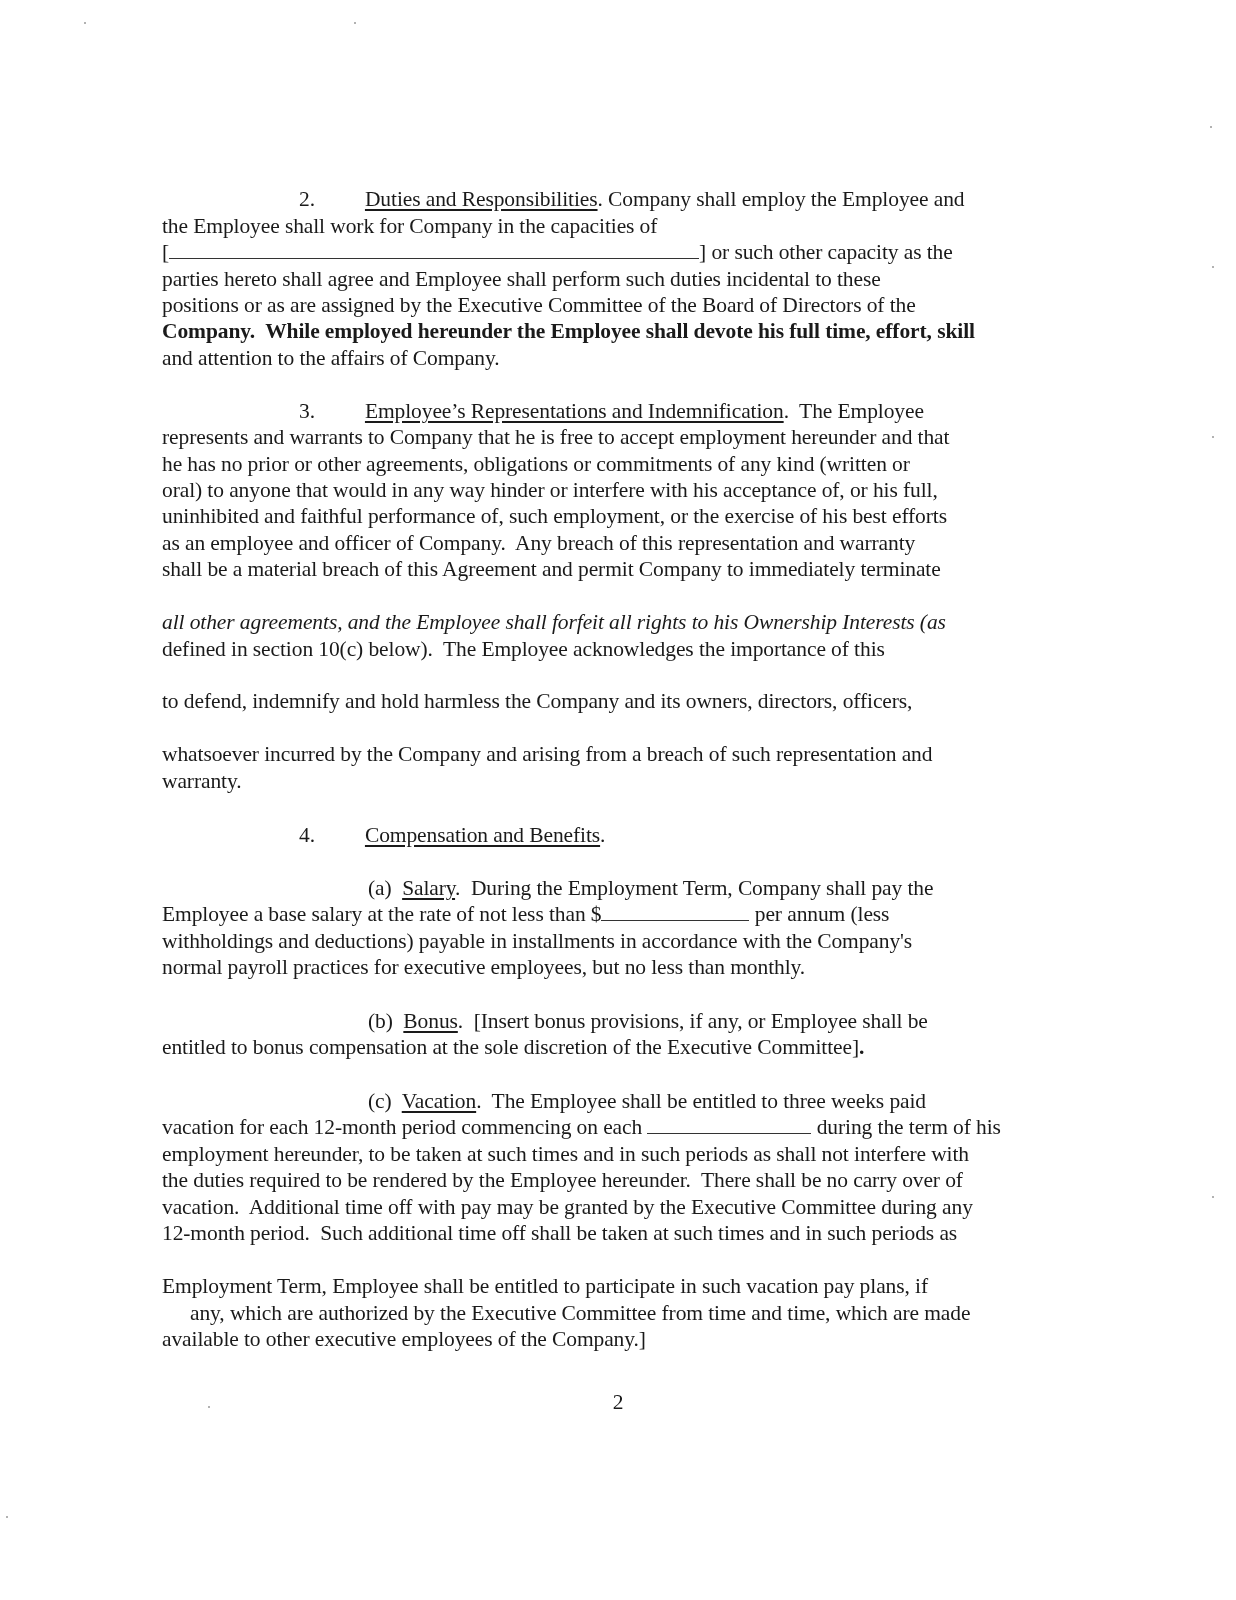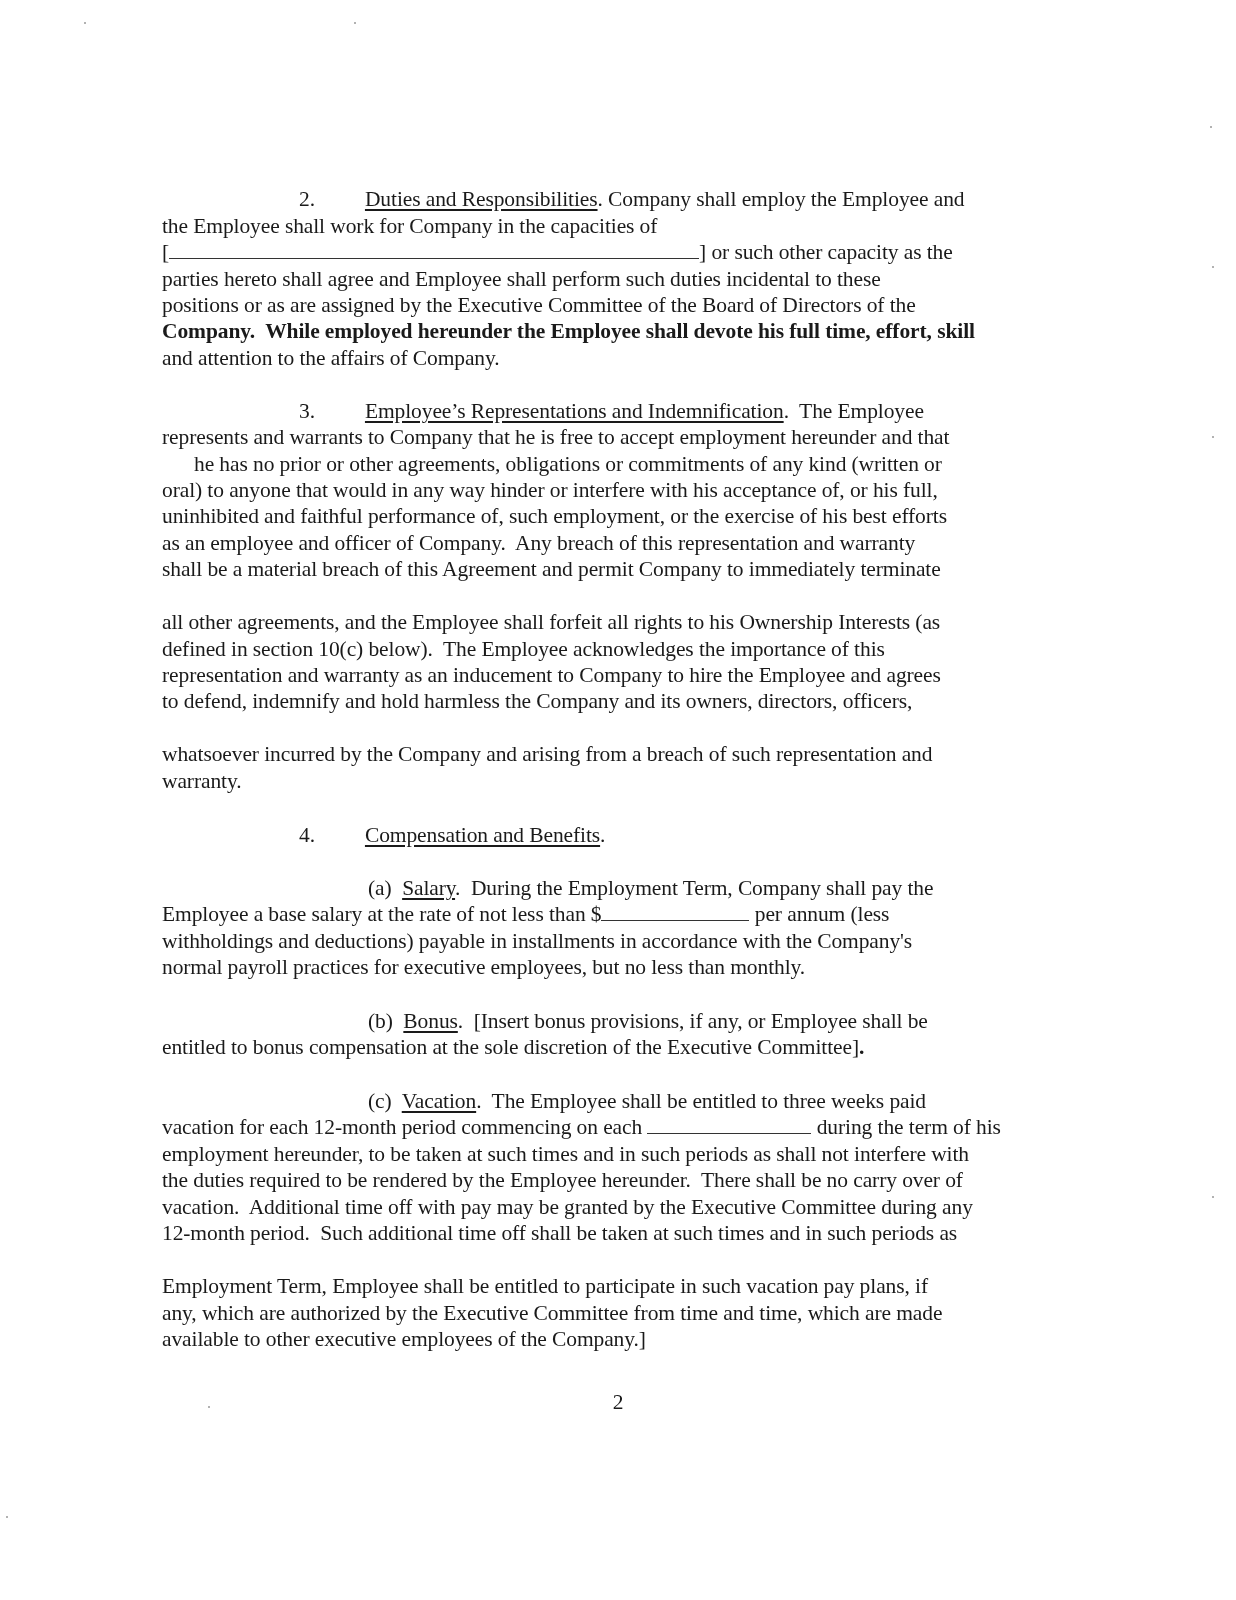--- a/index.html
+++ b/index.html
@@ -26,28 +26,27 @@
   <div class="line" style="top:170px;"><span style="display:inline-block;width:137px;"></span><span>2.</span><span style="display:inline-block;width:50px;"></span><span class="u">Duties and Responsibilities</span><span>. Company shall employ the Employee and</span></div>
   <div class="line" style="top:197px;">the Employee shall work for Company in the capacities of</div>
   <div class="line" style="top:223px;"><span>[</span><span class="blank" style="width:530px;"></span><span>] or such other capacity as the</span></div>
   <div class="line" style="top:276px;">positions or as are assigned by the Executive Committee of the Board of Directors of the</div>
   <div class="line" style="top:250px;">parties hereto shall agree and Employee shall perform such duties incidental to these</div>
   <div class="line" style="top:302px;font-weight:bold;">Company.  While employed hereunder the Employee shall devote his full time, effort, skill</div>
   <div class="line" style="top:329px;">and attention to the affairs of Company.</div>
 
   <div class="line" style="top:382px;"><span style="display:inline-block;width:137px;"></span><span>3.</span><span style="display:inline-block;width:50px;"></span><span class="u">Employee’s Representations and Indemnification</span><span>.  The Employee</span></div>
   <div class="line" style="top:408px;">represents and warrants to Company that he is free to accept employment hereunder and that</div>
-  <div class="line" style="top:435px;margin-left:32px;">he has no prior or other agreements, obligations or commitments of any kind (written or</div>
+  <div class="line" style="top:435px;">he has no prior or other agreements, obligations or commitments of any kind (written or</div>
   <div class="line" style="top:461px;">oral) to anyone that would in any way hinder or interfere with his acceptance of, or his full,</div>
   <div class="line" style="top:487px;">uninhibited and faithful performance of, such employment, or the exercise of his best efforts</div>
   <div class="line" style="top:514px;">as an employee and officer of Company.  Any breach of this representation and warranty</div>
   <div class="line" style="top:540px;">shall be a material breach of this Agreement and permit Company to immediately terminate</div>
-  <div class="line" style="top:593px;">all other agreements, and the Employee shall forfeit all rights to his Ownership Interests (as</div>
+  <div class="line" style="top:593px;font-style:italic;">all other agreements, and the Employee shall forfeit all rights to his Ownership Interests (as</div>
   <div class="line" style="top:620px;">defined in section 10(c) below).  The Employee acknowledges the importance of this</div>
-  <div class="line" style="top:646px;">representation and warranty as an inducement to Company to hire the Employee and agrees</div>
   <div class="line" style="top:672px;">to defend, indemnify and hold harmless the Company and its owners, directors, officers,</div>
   <div class="line" style="top:725px;">whatsoever incurred by the Company and arising from a breach of such representation and</div>
   <div class="line" style="top:752px;">warranty.</div>
 
   <div class="line" style="top:806px;"><span style="display:inline-block;width:137px;"></span><span>4.</span><span style="display:inline-block;width:50px;"></span><span class="u">Compensation and Benefits</span><span>.</span></div>
 
   <div class="line" style="top:859px;"><span style="display:inline-block;width:206px;"></span><span>(a)</span>&nbsp; <span class="u">Salary</span><span>.  During the Employment Term, Company shall pay the</span></div>
   <div class="line" style="top:885px;"><span>Employee a base salary at the rate of not less than $</span><span class="blank" style="width:148px;"></span><span> per annum (less</span></div>
   <div class="line" style="top:912px;">withholdings and deductions) payable in installments in accordance with the Company's</div>
   <div class="line" style="top:938px;">normal payroll practices for executive employees, but no less than monthly.</div>
@@ -55,21 +54,21 @@
   <div class="line" style="top:992px;"><span style="display:inline-block;width:206px;"></span><span>(b)</span>&nbsp; <span class="u">Bonus</span><span>.  [Insert bonus provisions, if any, or Employee shall be</span></div>
   <div class="line" style="top:1018px;"><span>entitled to bonus compensation at the sole discretion of the Executive Committee]</span><span class="b">.</span></div>
 
   <div class="line" style="top:1072px;text-align:center;"><span style="display:inline-block;width:206px;"></span><span>(c)</span>&nbsp; <span class="u">Vacation</span><span>.  The Employee shall be entitled to three weeks paid</span></div>
   <div class="line" style="top:1098px;"><span>vacation for each 12-month period commencing on each </span><span class="blank" style="width:164px;"></span><span> during the term of his</span></div>
   <div class="line" style="top:1125px;">employment hereunder, to be taken at such times and in such periods as shall not interfere with</div>
   <div class="line" style="top:1151px;">the duties required to be rendered by the Employee hereunder.  There shall be no carry over of</div>
   <div class="line" style="top:1178px;">vacation.  Additional time off with pay may be granted by the Executive Committee during any</div>
   <div class="line" style="top:1204px;">12-month period.  Such additional time off shall be taken at such times and in such periods as</div>
   <div class="line" style="top:1257px;">Employment Term, Employee shall be entitled to participate in such vacation pay plans, if</div>
-  <div class="line" style="top:1284px;">any, which are authorized by the Executive Committee from time and time, which are made</div>
+  <div class="line" style="top:1284px;margin-left:28px;">any, which are authorized by the Executive Committee from time and time, which are made</div>
   <div class="line" style="top:1310px;">available to other executive employees of the Company.]</div>
 
   <div class="pagenum">2</div>
 
   <div class="speck" style="left:84px;top:6px;"></div>
   <div class="speck" style="left:354px;top:6px;"></div>
   <div class="speck" style="left:1210px;top:110px;"></div>
   <div class="speck" style="left:1212px;top:250px;"></div>
   <div class="speck" style="left:1212px;top:420px;"></div>
   <div class="speck" style="left:1212px;top:1180px;"></div>

